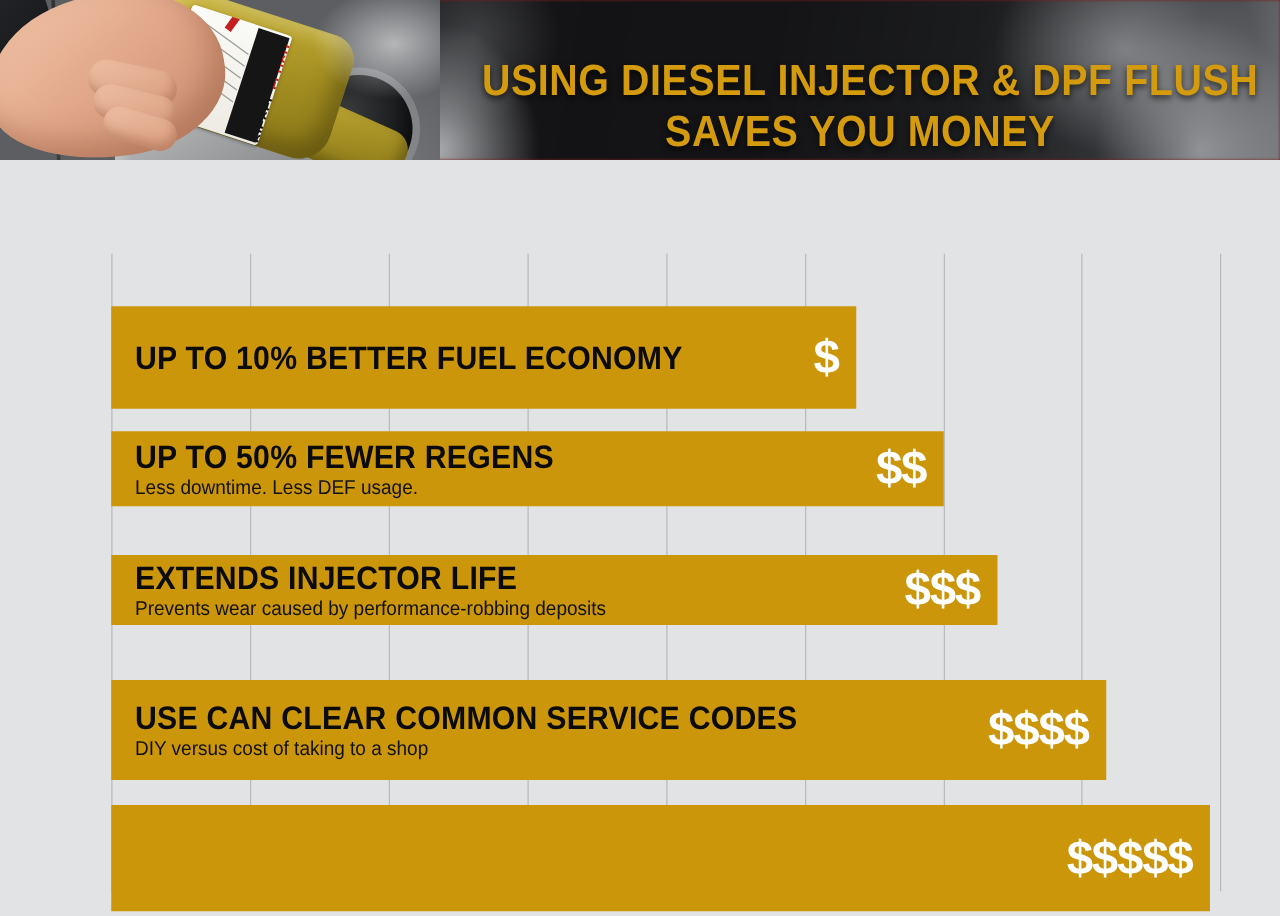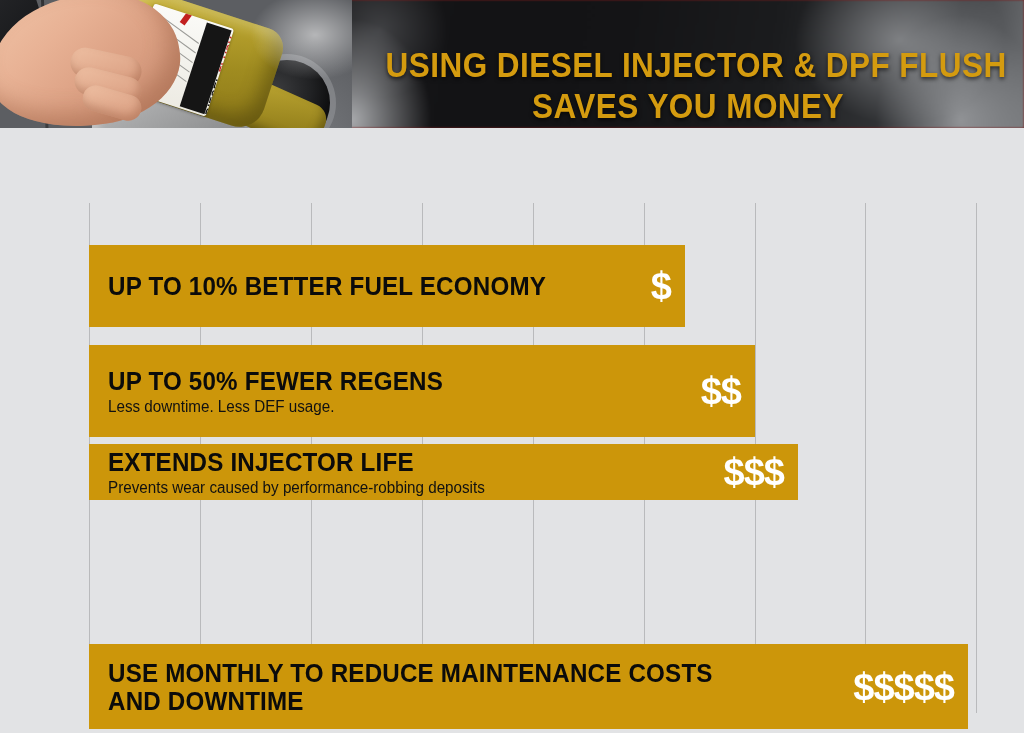--- a/index.html
+++ b/index.html
@@ -237,36 +237,40 @@
         <div class="gridline" style="left: 865px;"></div>
         <div class="gridline" style="left: 976px;"></div>
       </div>
     <div class="bars" id="bars">
         <div class="bar" style="width: 596px; top: 41px; height: 82px; background: rgb(204, 150, 10);">
           <div class="bar-text">
             <div class="bar-head"><span>UP TO 10% BETTER FUEL ECONOMY</span></div>
           </div>
           <div class="bar-money">$</div>
         </div>
-        <div class="bar" style="width: 666px; top: 141px; height: 92px; background: rgb(204, 150, 10);">
+        <div class="bar" style="width: 666px; top: 141px; height: 60px; background: rgb(204, 150, 10);">
           <div class="bar-text">
             <div class="bar-head"><span>UP TO 50% FEWER REGENS</span></div>
             <div class="bar-sub">Less downtime. Less DEF usage.</div>
           </div>
           <div class="bar-money">$$</div>
         </div>
         <div class="bar" style="width: 709px; top: 240px; height: 56px; background: rgb(204, 150, 10);">
           <div class="bar-text">
             <div class="bar-head"><span>EXTENDS INJECTOR LIFE</span></div>
             <div class="bar-sub">Prevents wear caused by performance-robbing deposits</div>
           </div>
           <div class="bar-money">$$$</div>
         </div>
+        <div class="bar" style="width: 796px; top: 340px; height: 80px; background: rgb(204, 150, 10);">
+          <div class="bar-text">
+            <div class="bar-head"><span>USE CAN CLEAR COMMON SERVICE CODES</span></div>
+            <div class="bar-sub">DIY versus cost of taking to a shop</div>
+          </div>
+          <div class="bar-money">$$$$</div>
+        </div>
         <div class="bar" style="width: 879px; top: 440px; height: 85px; background: rgb(204, 150, 10);">
-          <div class="bar-text">
-            <div class="bar-head"><span>USE MONTHLY TO REDUCE MAINTENANCE COSTS</span><span class="l2">AND DOWNTIME</span></div>
-          </div>
           <div class="bar-money">$$$$$</div>
         </div>
       </div>
   </div>
 
 </div>
 
 </body></html>

